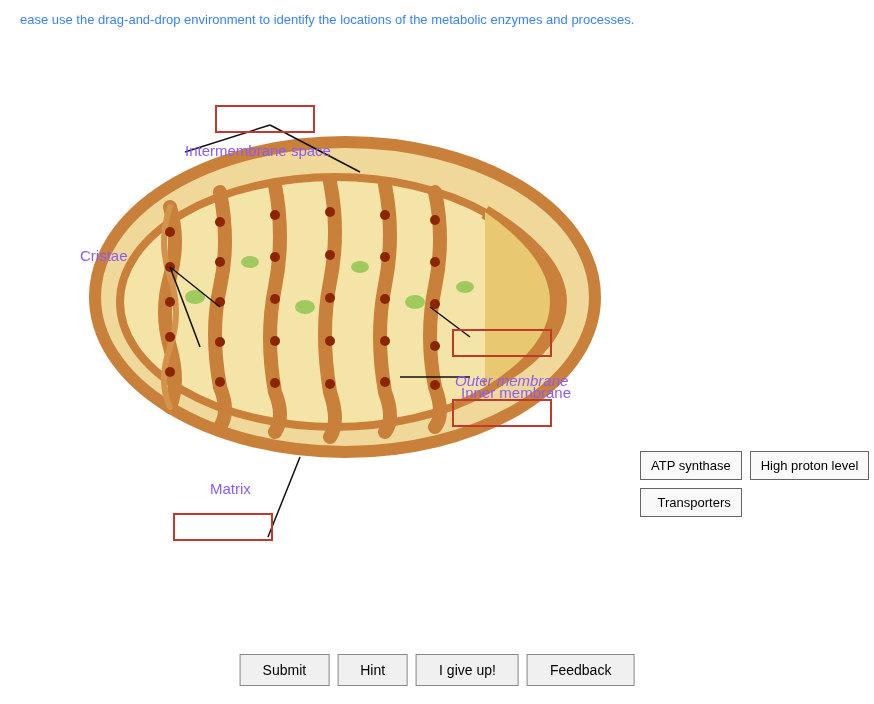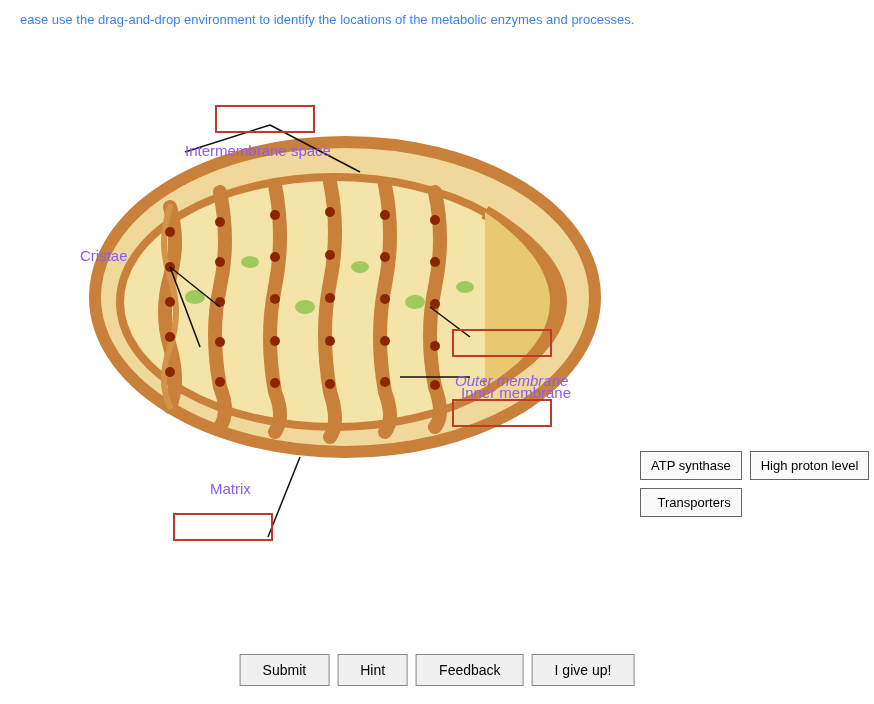--- a/index.html
+++ b/index.html
@@ -235,17 +235,17 @@
         <div class="drag-item">ATP synthase</div>
         <div class="drag-item">High proton level</div>
         <div class="drag-item">Transporters</div>
       </div>
     </div>
   </div>
 
   <div class="bottom-buttons">
     <button class="btn">Submit</button>
     <button class="btn">Hint</button>
+    <button class="btn">I give up!</button>
     <button class="btn">Feedback</button>
-    <button class="btn">I give up!</button>
   </div>
 
 </div>
 
 </body></html>

